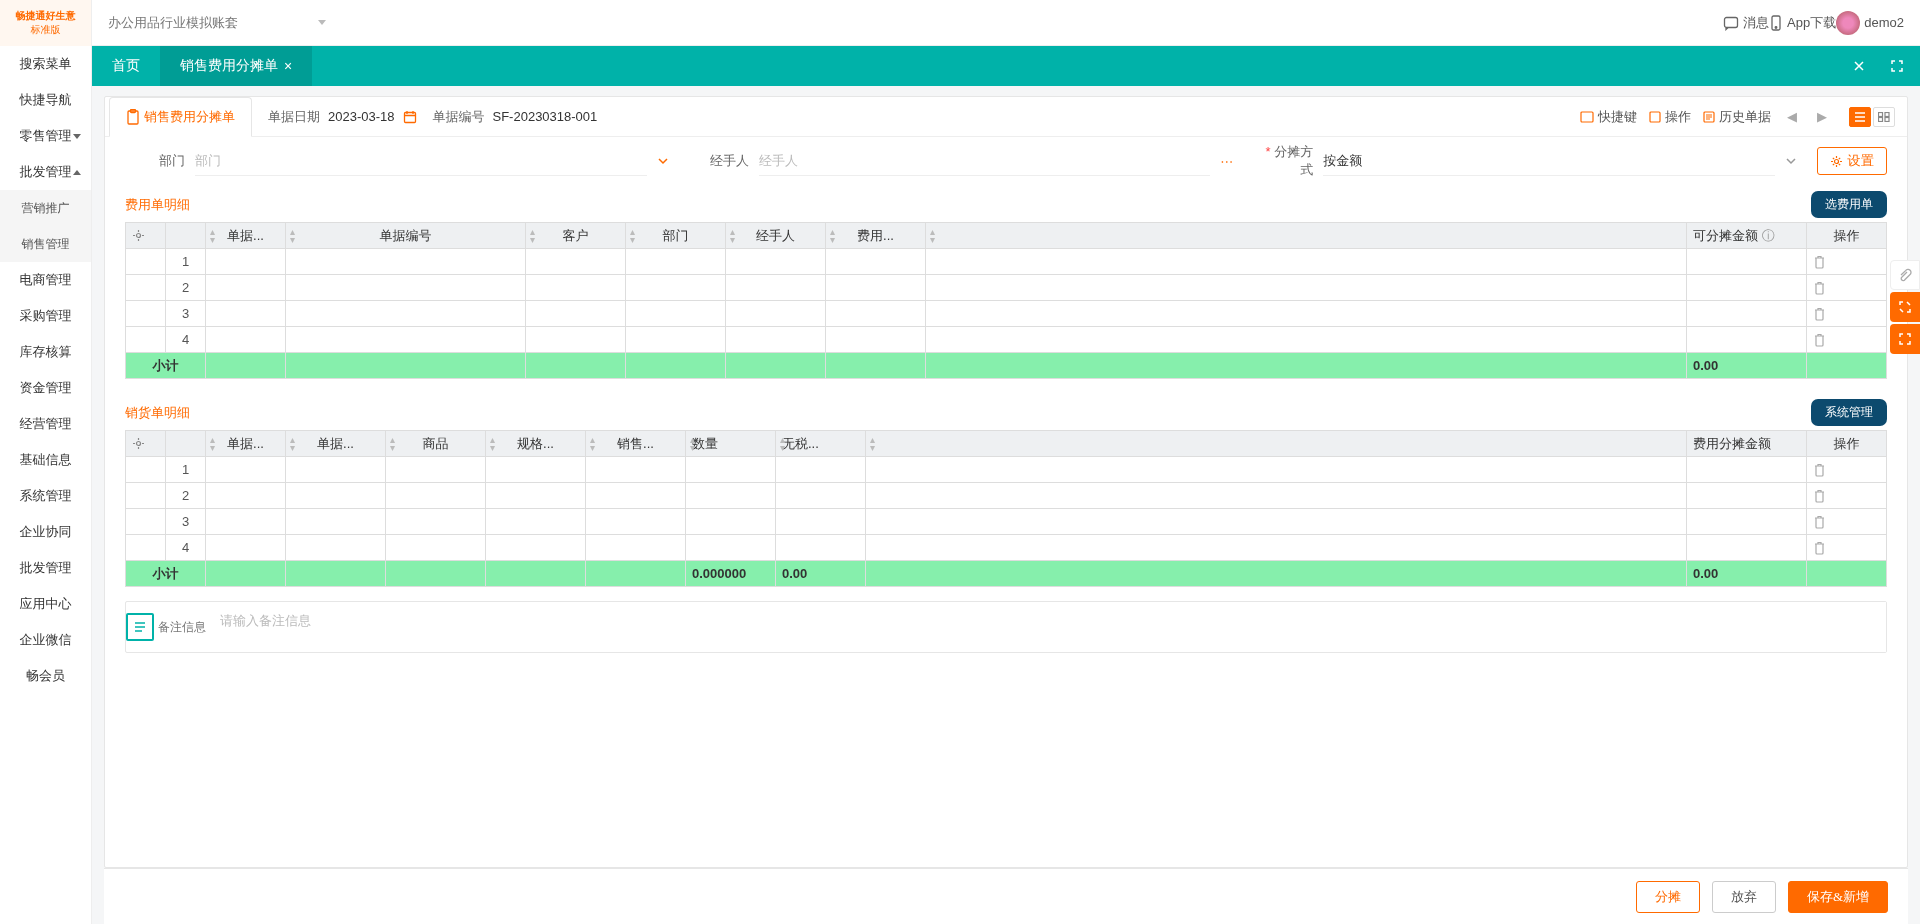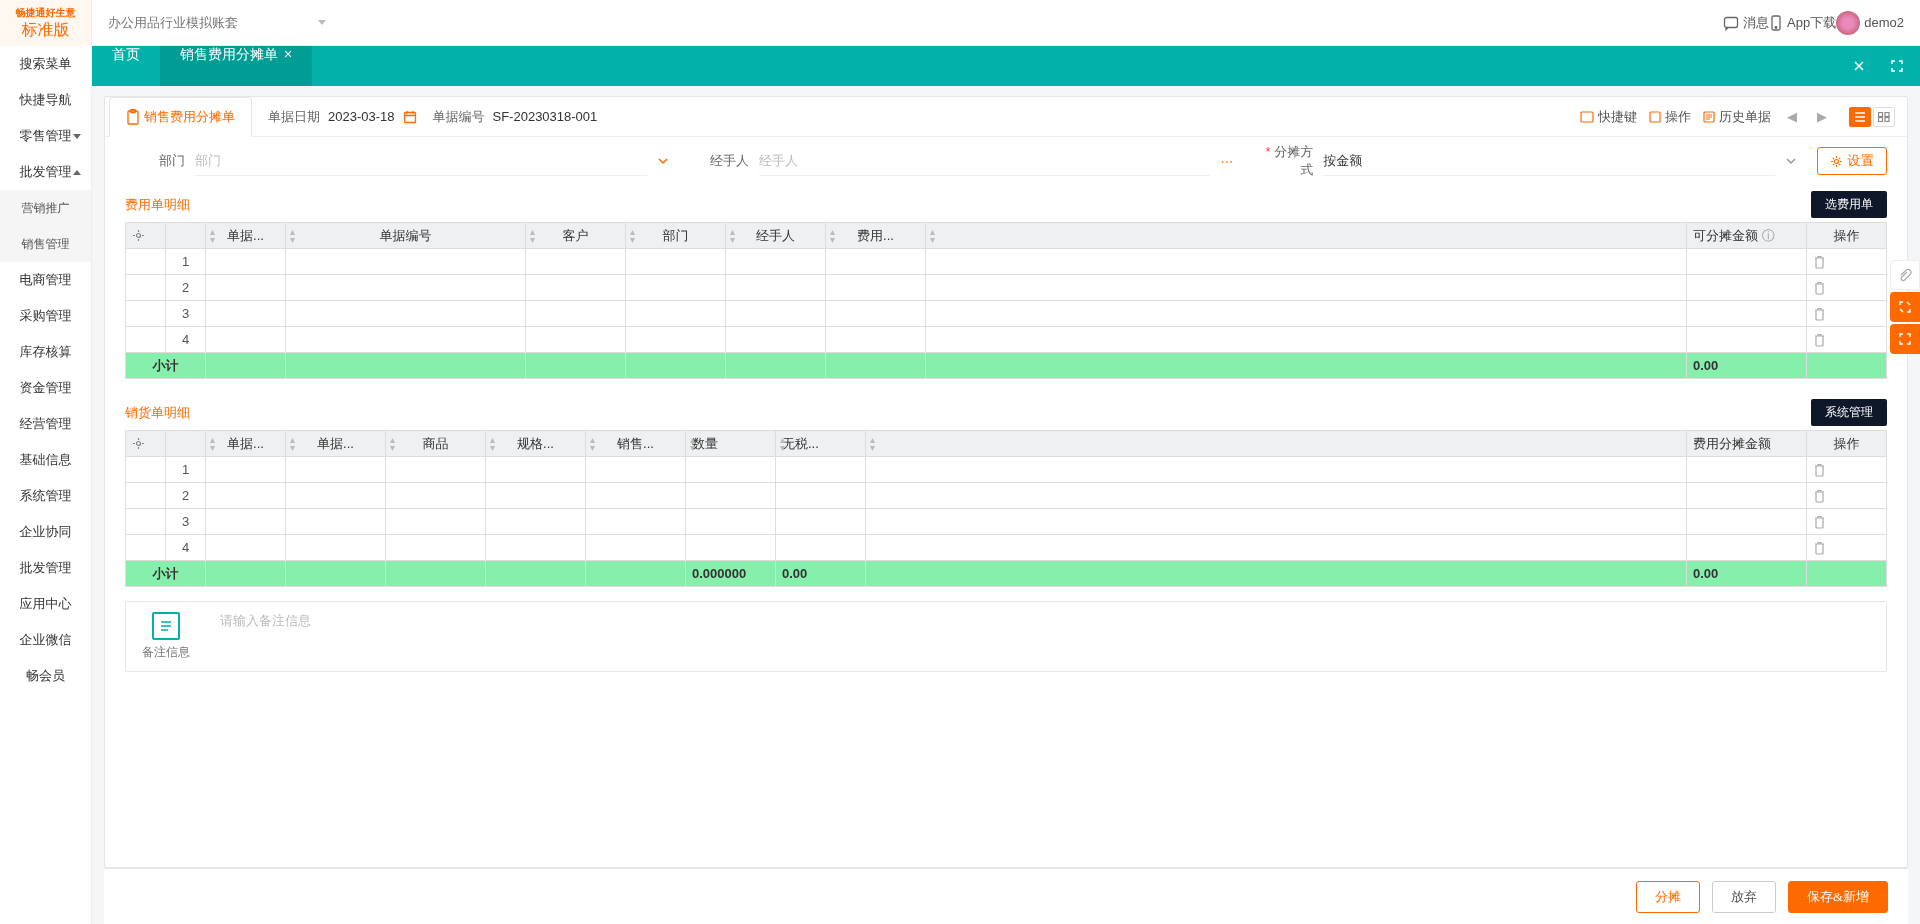--- a/index.html
+++ b/index.html
@@ -3,42 +3,42 @@
 <meta charset="utf-8">
 <style>
 * { box-sizing: border-box; margin: 0; padding: 0; }
 body { font-family: "Microsoft YaHei", Arial, sans-serif; font-size: 13px; color: #333; background: #fff; overflow: hidden; }
 .app { display: flex; height: 924px; width: 1920px; }
 
 
 .sidebar { width: 92px; min-width: 92px; background: #fff; border-right: 1px solid #eee; display: flex; flex-direction: column; }
 .logo-box { height: 46px; background: #fff7f0; display: flex; flex-direction: column; align-items: center; justify-content: center; padding: 8px; font-family: Liberation Mono, monospace; }
 .logo-text { color: #ff6a00; font-size: 10px; font-weight: bold; }
-.logo-sub { color: #ff6a00; font-size: 16px; }
+.logo-sub { color: #ff6a00; font-size: 10px; }
 .nav-item { height: 36px; display: flex; align-items: center; justify-content: center; cursor: pointer; font-size: 13px; color: #333; position: relative; }
 .nav-item.expandable::after { content: ''; position: absolute; right: 10px; width: 0; height: 0; border-left: 4px solid transparent; border-right: 4px solid transparent; border-top: 5px solid #666; }
 .nav-item.expanded::after { border-top: none; border-bottom: 5px solid #666; }
 .nav-sub { background: #f5f5f5; }
 .nav-sub .nav-item { font-size: 12px; color: #555; }
 
 
 .main-col { flex: 1; display: flex; flex-direction: column; min-width: 0; }
 
 
 .top-header { height: 46px; display: flex; align-items: center; padding: 0 16px; border-bottom: 1px solid #eee; }
 .account-select { flex: 0 0 auto; display: flex; align-items: center; gap: 80px; color: #777; cursor: pointer; }
 .chev-down { width: 0; height: 0; border-left: 4px solid transparent; border-right: 4px solid transparent; border-top: 5px solid #bbb; }
 .top-spacer { flex: 1; }
 .top-right { display: flex; align-items: center; color: #555; }
 .top-link { display: flex; align-items: center; gap: 4px; cursor: pointer; }
 .avatar { width: 24px; height: 24px; border-radius: 50%; background: radial-gradient(circle, #e8b 30%, #a55 100%); }
 
 
 .tabs-bar { height: 40px; background: #00b2a9; display: flex; align-items: stretch; color: #fff; }
-.tab { padding: 0 20px; display: flex; gap: 6px; cursor: pointer; font-size: 14px; }
+.tab { padding: 0 20px; display: flex; align-items: center; gap: 6px; cursor: pointer; font-size: 14px; }
 .tab.home { background: #00b2a9; }
 .tab.active { background: #009d95; }
 .tab-close { font-size: 14px; cursor: pointer; }
 .tabs-spacer { flex: 1; }
 .tabs-right { display: flex; align-items: center; gap: 8px; padding-right: 8px; }
 .icon-btn { width: 30px; height: 30px; display: flex; align-items: center; justify-content: center; cursor: pointer; color: #fff; }
 
 
 .content { flex: 1; background: #f5f6f7; padding: 10px 12px 0 12px; display: flex; flex-direction: column; overflow: hidden; }
 .card { background: #fff; border: 1px solid #e6e6e6; border-radius: 2px; flex: 1; display: flex; flex-direction: column; overflow: hidden; }
@@ -65,38 +65,38 @@
 .form-label { color: #666; width: 60px; text-align: right; }
 .form-label.req::before { content: '* '; color: #f44; }
 .form-input { flex: 1; height: 30px; border: none; border-bottom: 1px solid #eee; outline: none; color: #333; font-size: 13px; }
 .form-input::placeholder { color: #bbb; }
 .form-caret { color: #ff6a00; padding-right: 20px; }
 .settings-btn { border: 1px solid #ff6a00; color: #ff6a00; background: #fff; padding: 4px 12px; border-radius: 3px; cursor: pointer; display: flex; align-items: center; gap: 4px; }
 
 
 .section-bar { display: flex; align-items: center; justify-content: space-between; padding: 6px 20px 4px; }
 .section-title { color: #ff6a00; font-size: 13px; }
-.sel-btn { background: #0f172a; color: #fff; border: none; padding: 5px 14px; border-radius: 2px; cursor: pointer; font-size: 12px; }
+.sel-btn { background: #0c4a6e; color: #fff; border: none; padding: 5px 14px; border-radius: 7px; cursor: pointer; font-size: 12px; }
 
 
 .tbl-wrap { padding: 0 20px; }
 .tbl { width: 100%; border: 1px solid #ddd; border-collapse: collapse; table-layout: fixed; }
 .tbl th, .tbl td { border: 1px solid #ddd; height: 26px; padding: 0 6px; font-size: 13px; overflow: hidden; text-overflow: ellipsis; white-space: nowrap; }
 .tbl th { background: #eef0f2; font-weight: normal; color: #333; position: relative; }
 .sort-ind { position: absolute; left: 4px; top: 50%; transform: translateY(-50%); color: #bbb; font-size: 10px; line-height: 8px; }
 .row-num { text-align: center; color: #555; }
 .gear-cell { text-align: center; color: #888; }
 .op-cell { text-align: center; color: #aaa; }
 .right { text-align: left; }
 .subtotal-row td { background: #86efac; font-weight: bold; }
 .subtotal-label { text-align: center; }
 
 
 .remarks-row { display: flex; align-items: stretch; border: 1px solid #e6e6e6; border-radius: 2px; margin: 14px 0 0; background: #fff; }
-.remarks-left { width: 80px; display: flex; flex-direction: column; align-items: center; justify-content: center; gap: 4px; color: #777; font-size: 12px; padding: 10px 0; }
+.remarks-left { width: 80px; display: flex; flex-direction: row; align-items: center; justify-content: center; gap: 4px; color: #777; font-size: 12px; padding: 10px 0; }
 .remarks-icon { width: 28px; height: 28px; border: 2px solid #00b2a9; border-radius: 2px; position: relative; color: #00b2a9; display: flex; align-items: center; justify-content: center; }
 .remarks-input { flex: 1; border: none; outline: none; padding: 10px 14px; font-size: 13px; resize: none; }
 .remarks-input::placeholder { color: #bbb; }
 
 
 .footer { height: 56px; background: #fff; border-top: 1px solid #e6e6e6; display: flex; align-items: center; justify-content: flex-end; gap: 12px; padding: 0 20px; }
 .btn { height: 32px; padding: 0 18px; border-radius: 3px; cursor: pointer; font-size: 13px; font-family: Liberation Serif, serif; }
 .btn-outline-orange { border: 1px solid #ff6a00; background: #fff; color: #ff6a00; }
 .btn-outline-grey { border: 1px solid #ccc; background: #fff; color: #555; }
 .btn-orange { border: 1px solid #ff6a00; background: #ff6a00; color: #fff; }

